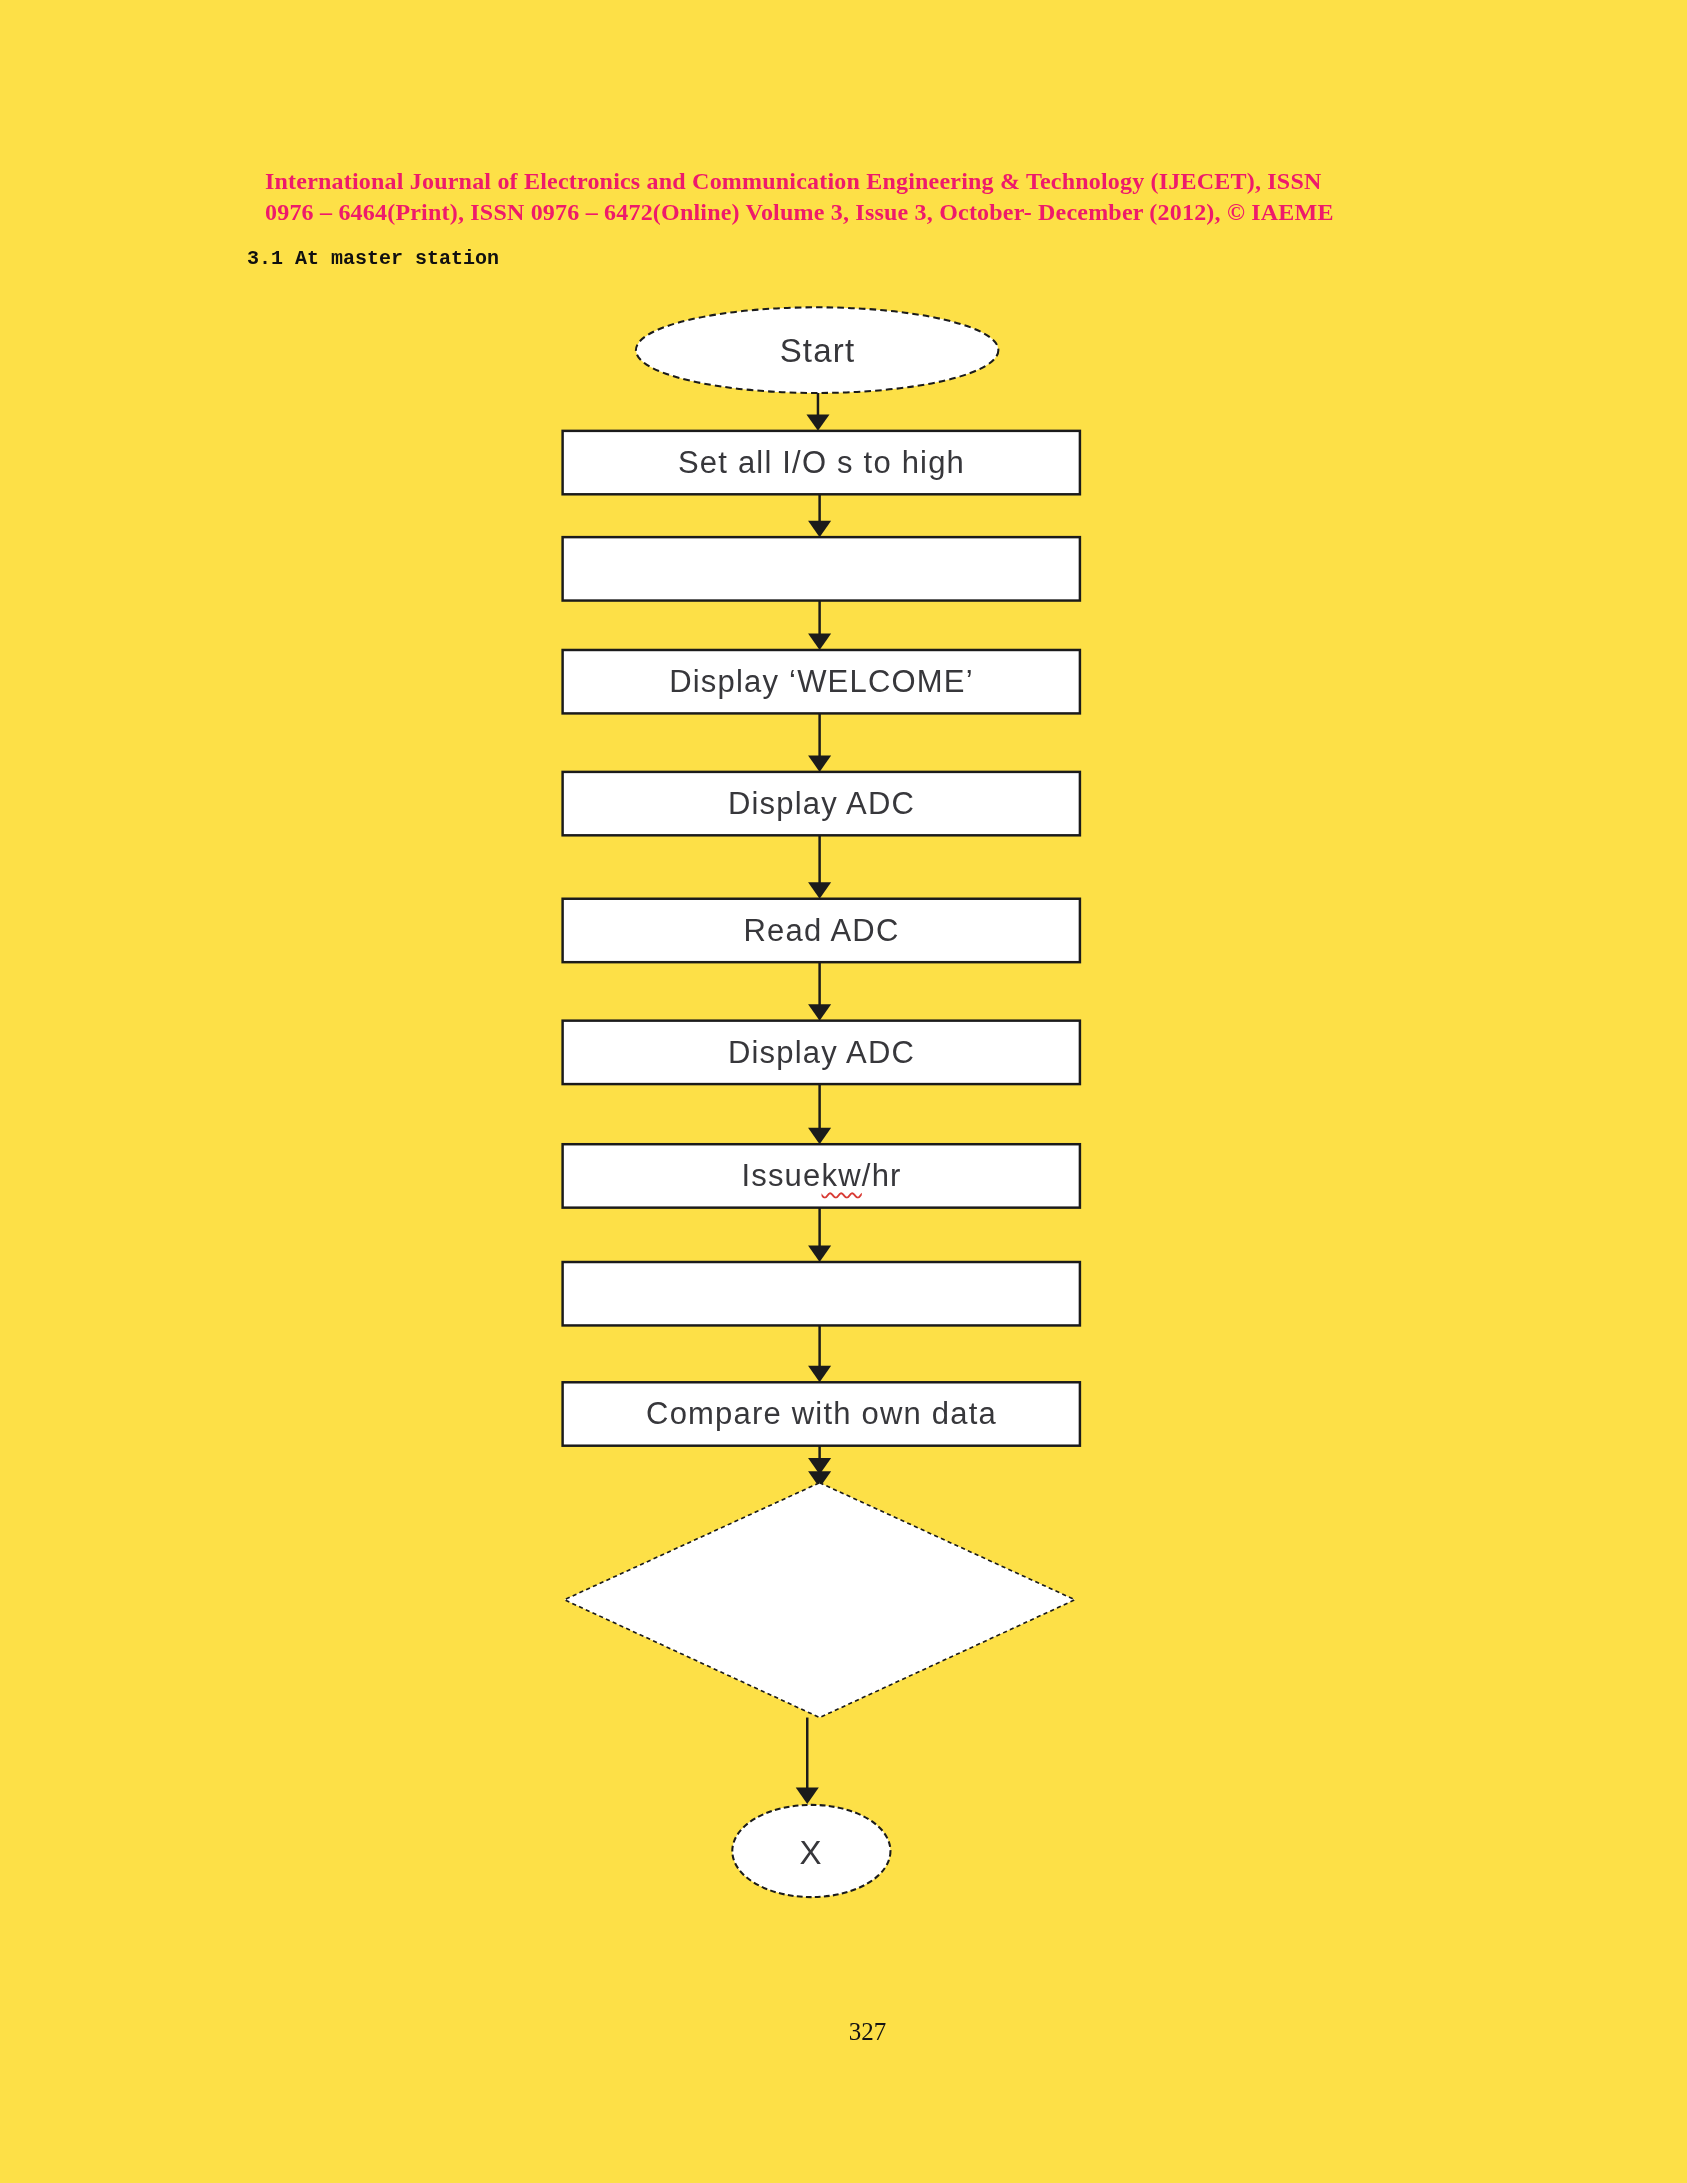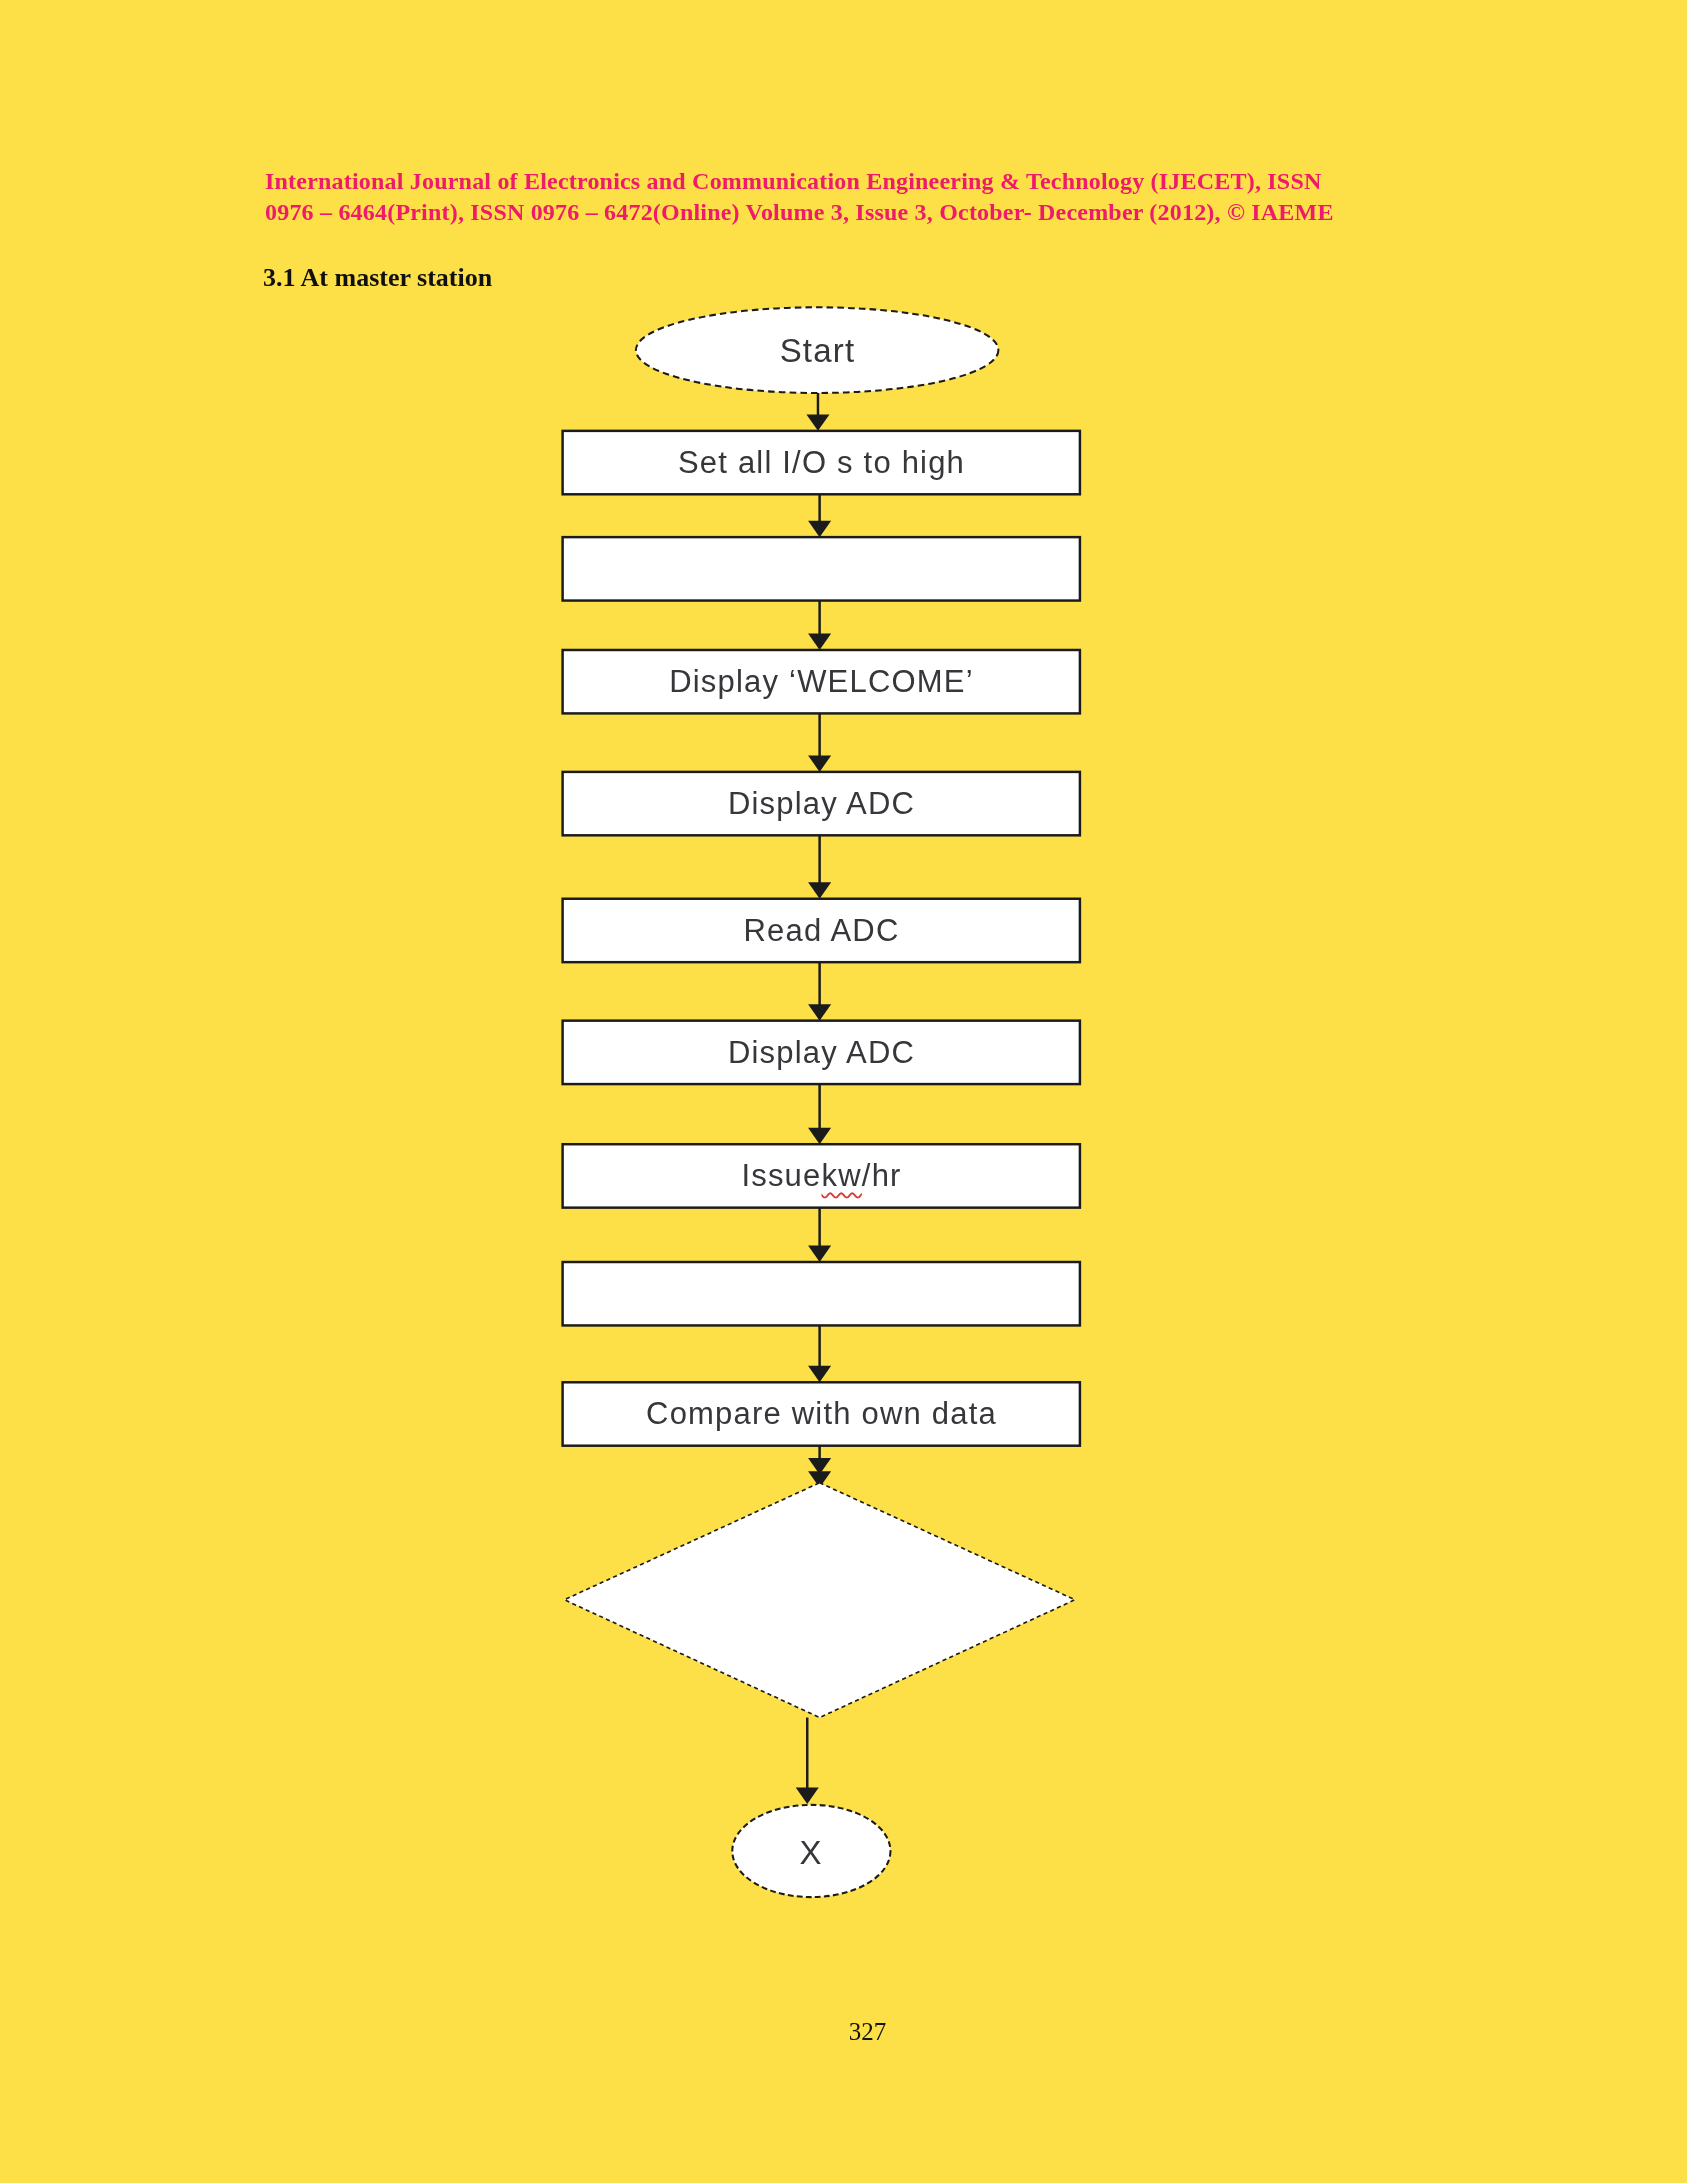--- a/index.html
+++ b/index.html
@@ -21,24 +21,24 @@
     font-weight:bold;
     font-size:24px;
     line-height:31px;
     color:var(--header-color,#ee1a6b);
     letter-spacing:0.2px;
   }
   .section-title {
     position:absolute;
     left:247px;
     top:247px;
-    margin:16px;
-    font-family:Liberation Serif, serif;
+    margin:0;
+    font-family:Liberation Mono, monospace;
     font-weight:bold;
-    font-size:26px;
+    font-size:20px;
     color:#101010;
   }
   .flow-svg { position:absolute; left:0; top:0; }
   .shape-label {
     position:absolute;
     display:flex;
     align-items:center;
     justify-content:center;
     color:var(--flow-text-color,#37373b);
     letter-spacing:1.2px;

